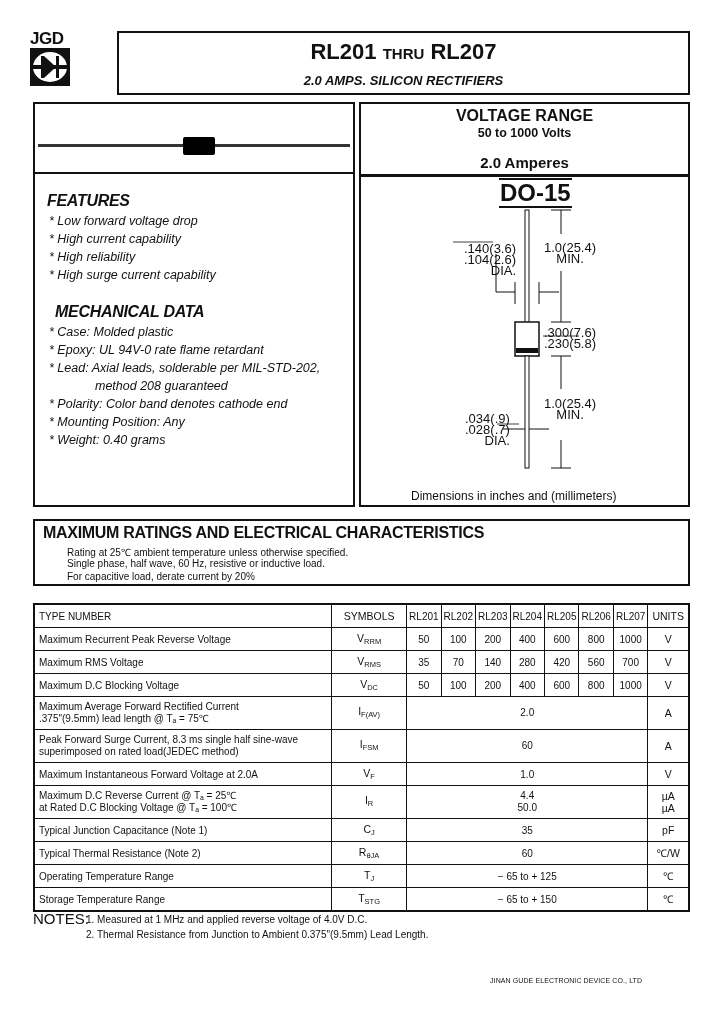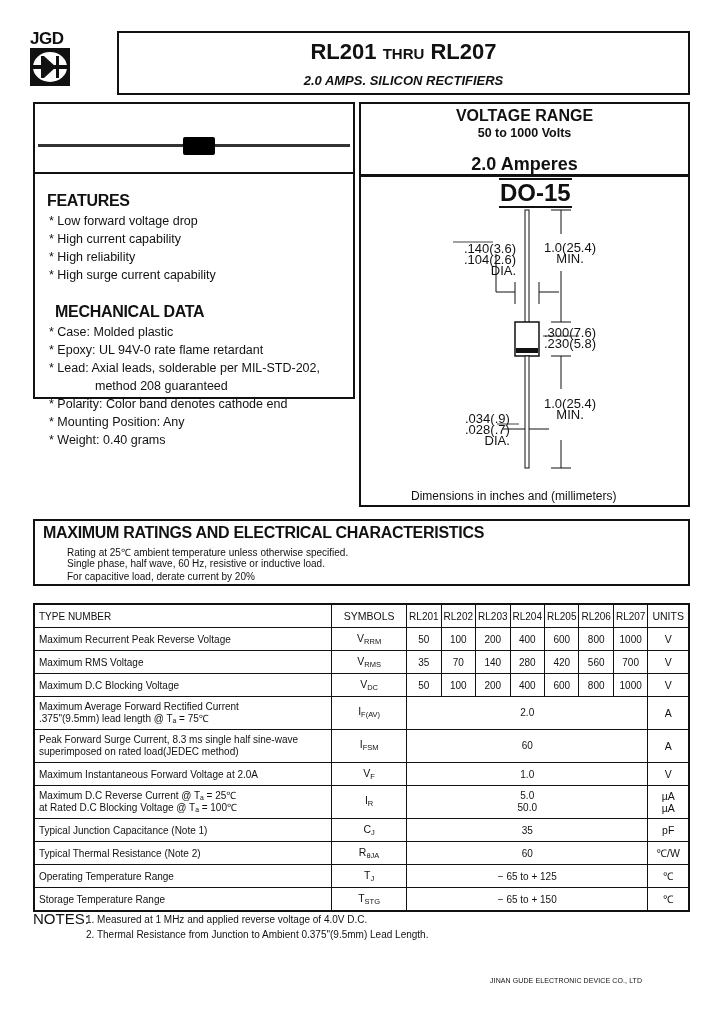--- a/index.html
+++ b/index.html
@@ -12,39 +12,39 @@
   #logo-text { left:30px; top:29px; font-weight:bold; font-size:17px; letter-spacing:-0.5px; }
   #logo-mark { left:30px; top:48px; width:40px; height:38px; background:#111; }
 
   
   #title-box { left:117px; top:31px; width:573px; height:64px; }
   #title-main { left:0; right:0; top:6px; text-align:center; font-weight:bold; font-size:22px; }
   #title-main .thru { font-size:15px; }
   #title-sub { left:0; right:0; top:40px; text-align:center; font-weight:bold; font-style:italic; font-size:13px; }
 
   
-  #left-box { left:33px; top:102px; width:322px; height:297px; }
+  #left-box { left:33px; top:102px; width:322px; height:405px;font-style:italic; }
   #diode-area { left:0; right:0; top:0; height:68px; border-bottom:2px solid #111; }
   #diode-lead { left:3px; right:3px; top:40px; height:3px; background:#333; }
   #diode-body { left:148px; top:33px; width:32px; height:18px; background:#000; border-radius:2px; }
 
   .sec-title { font-weight:bold; font-size:16px; letter-spacing:-0.3px; }
   .item { font-size:12.5px; line-height:18px; }
   #features-title { left:12px; top:88px; }
   #features-list { left:14px; top:108px; }
   #mech-title { left:12px; top:199px;margin-left:8px; }
   #mech-list { left:14px; top:219px; }
 
   
   #right-box { left:359px; top:102px; width:331px; height:405px; }
   #range-area { left:0; right:0; top:0; height:70px; border-bottom:3px solid #111; text-align:center; }
   #range-title { left:0; right:0; top:3px; font-size:16px; font-weight:bold; }
   #range-volts { left:0; right:0; top:22px; font-size:12.5px; font-weight:bold; }
   #range-current { left:0; right:0; top:36px; font-size:12.5px; font-weight:bold; }
-  #range-amps { left:0; right:0; top:50px; font-size:18px; font-weight:bold; }
+  #range-amps { left:0; right:0; top:50px; font-size:15px; font-weight:bold; }
   #pkg-title { left:138px; top:74px; font-weight:bold; font-size:24px; border-top:2px solid #111; border-bottom:2px solid #111; line-height:26px; padding:0 1px; }
   #dim-svg { left:0; top:0; }
   .dim { font-size:13px; line-height:11px; }
   #dim-caption { left:50px; top:385px; font-size:12px; }
 
   
   #ratings-box { left:33px; top:519px; width:657px; height:67px; }
   #ratings-title { left:8px; top:3px; font-weight:bold; font-size:16px; letter-spacing:-0.3px; }
   .cond { font-size:10px; left:8px;margin-left:24px; }
   #cond-0 { top:24px; } #cond-1 { top:37px; } #cond-2 { top:50px; }
@@ -266,21 +266,21 @@
     <td class="unit">V</td>
   </tr>
 
   <tr class="tall">
     <td class="param">
           <div>Maximum D.C Reverse Current    @ Tₐ = 25℃</div>
           <div>at Rated D.C Blocking Voltage    @ Tₐ = 100℃</div>
         </td>
     <td class="sym"><span>I</span><sub>R</sub></td>
     <td colspan="7">
-          <div>5.0</div>
+          <div>4.4</div>
           <div>50.0</div>
         </td>
     <td class="unit">
           <div>µA</div>
           <div>µA</div>
         </td>
   </tr>
 
   <tr>
     <td class="param">Typical Junction Capacitance (Note 1)</td>

